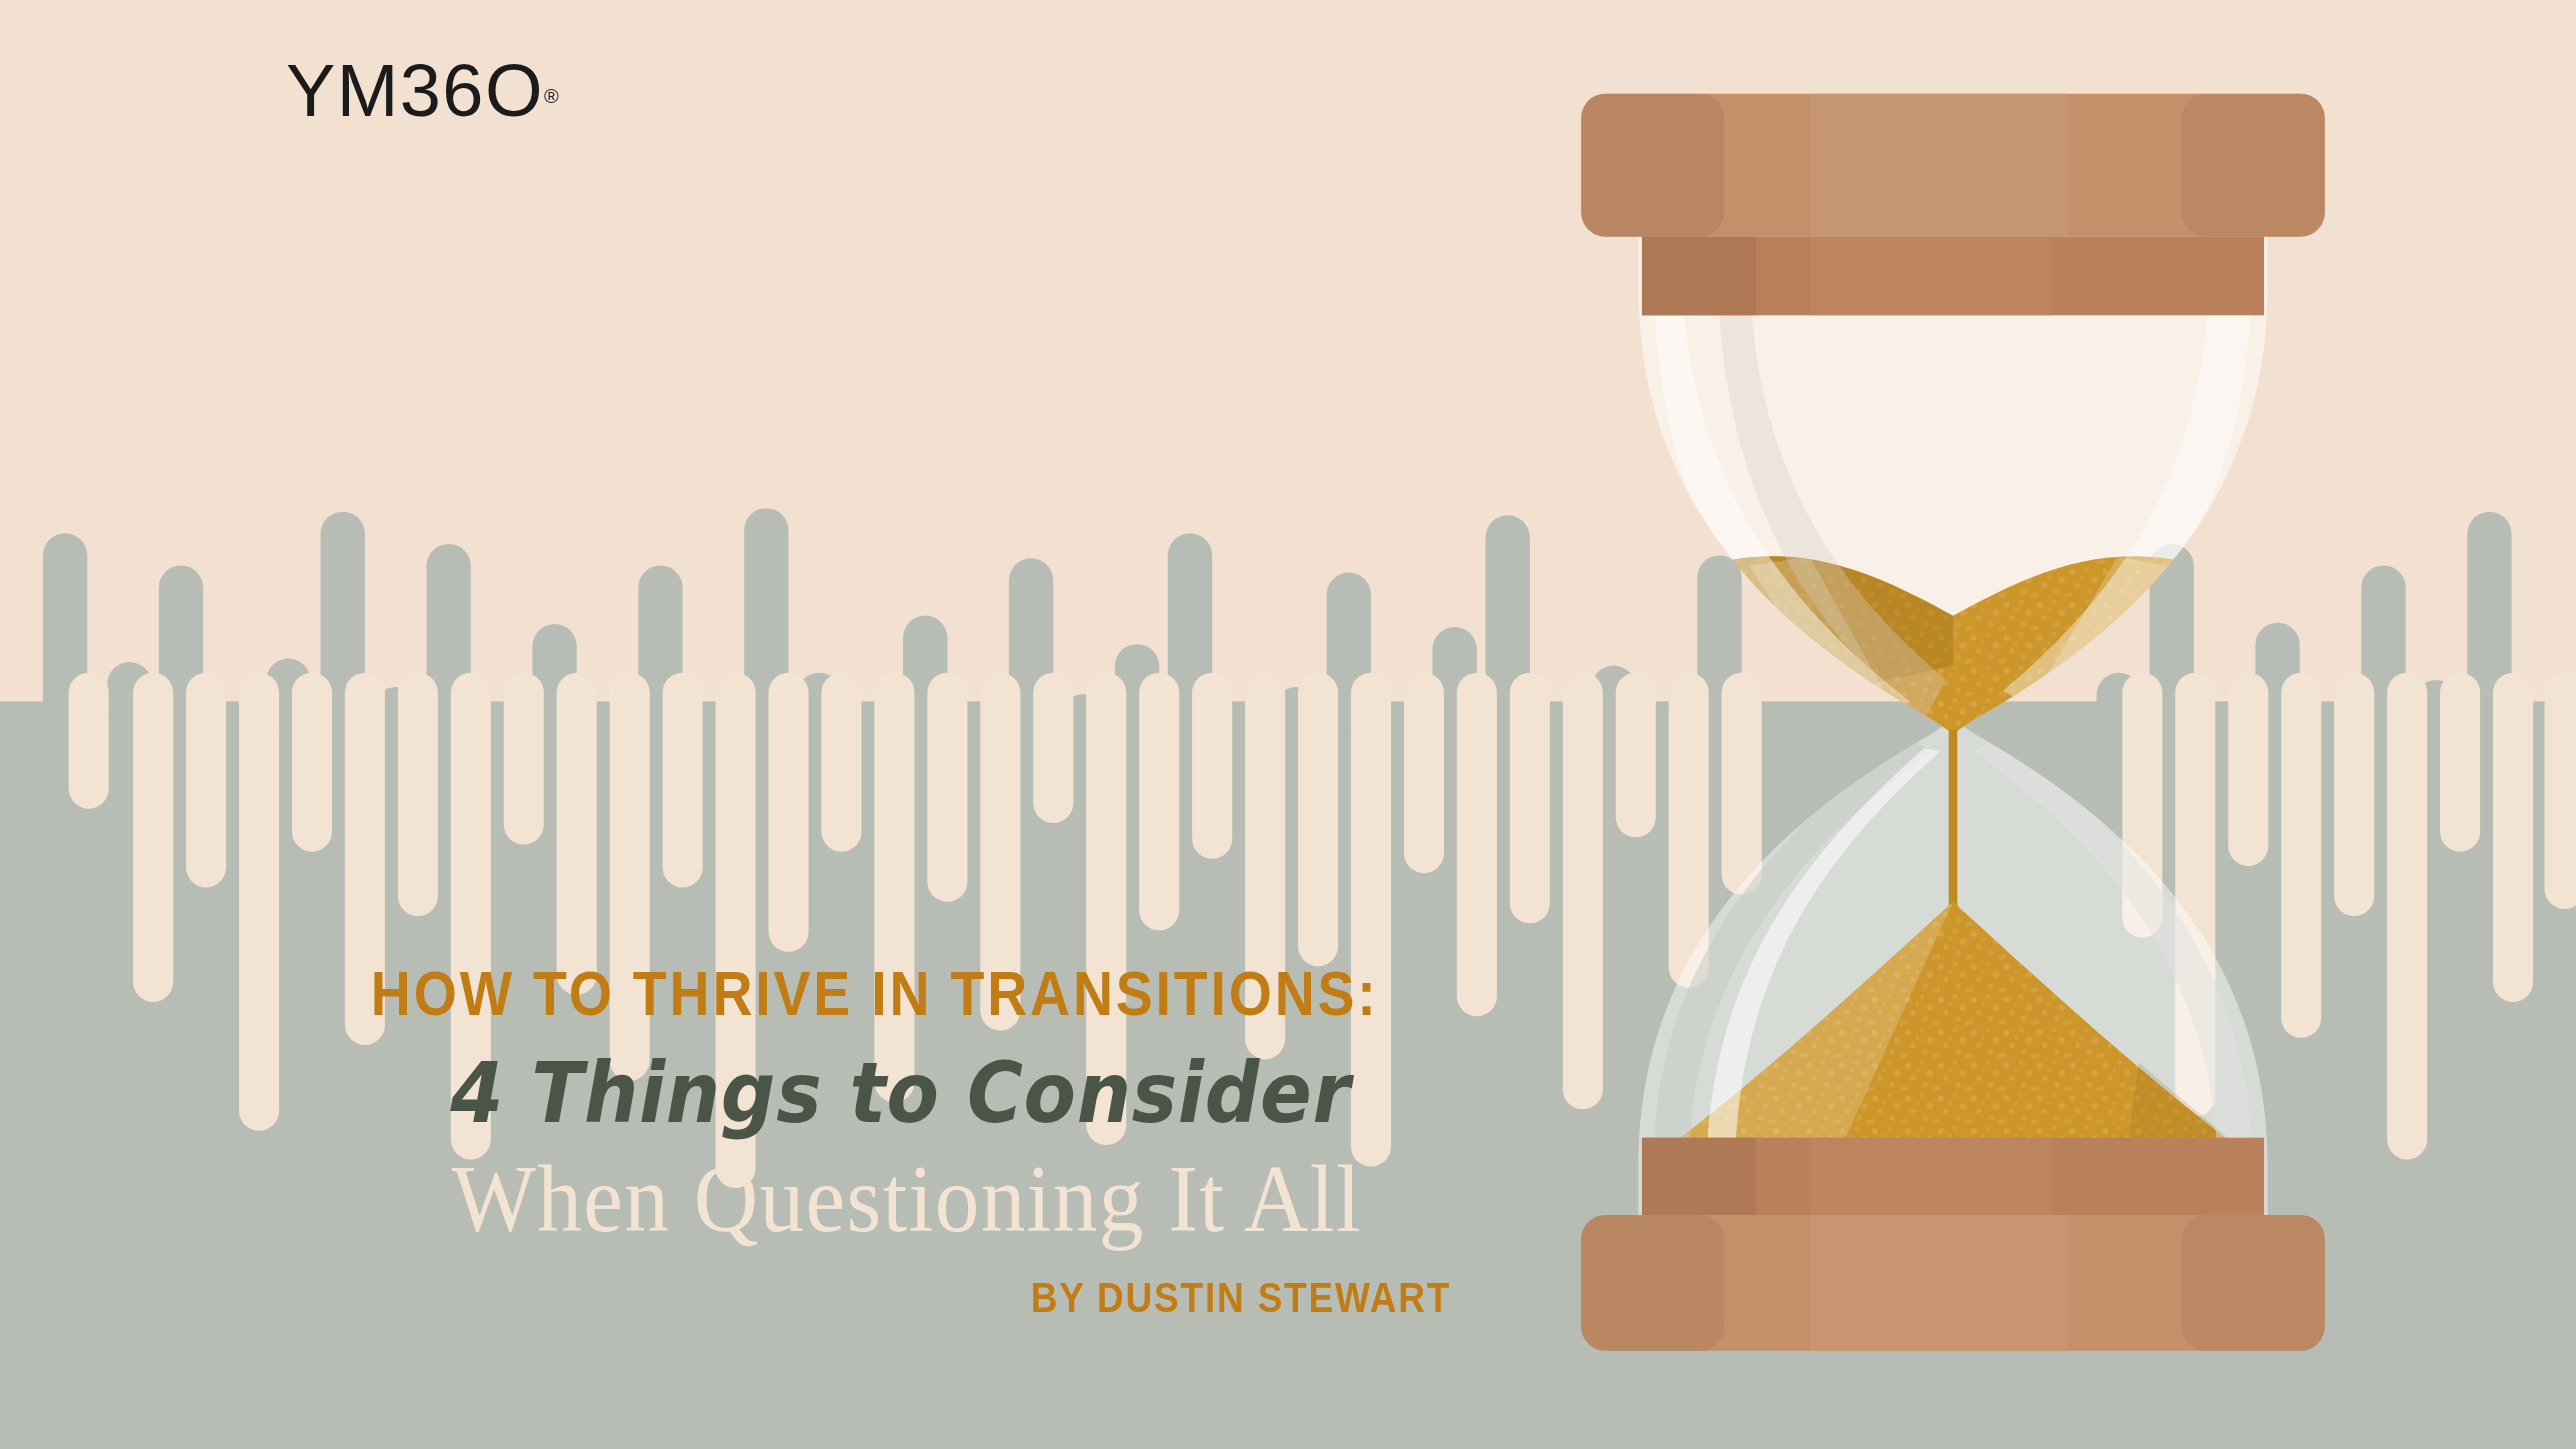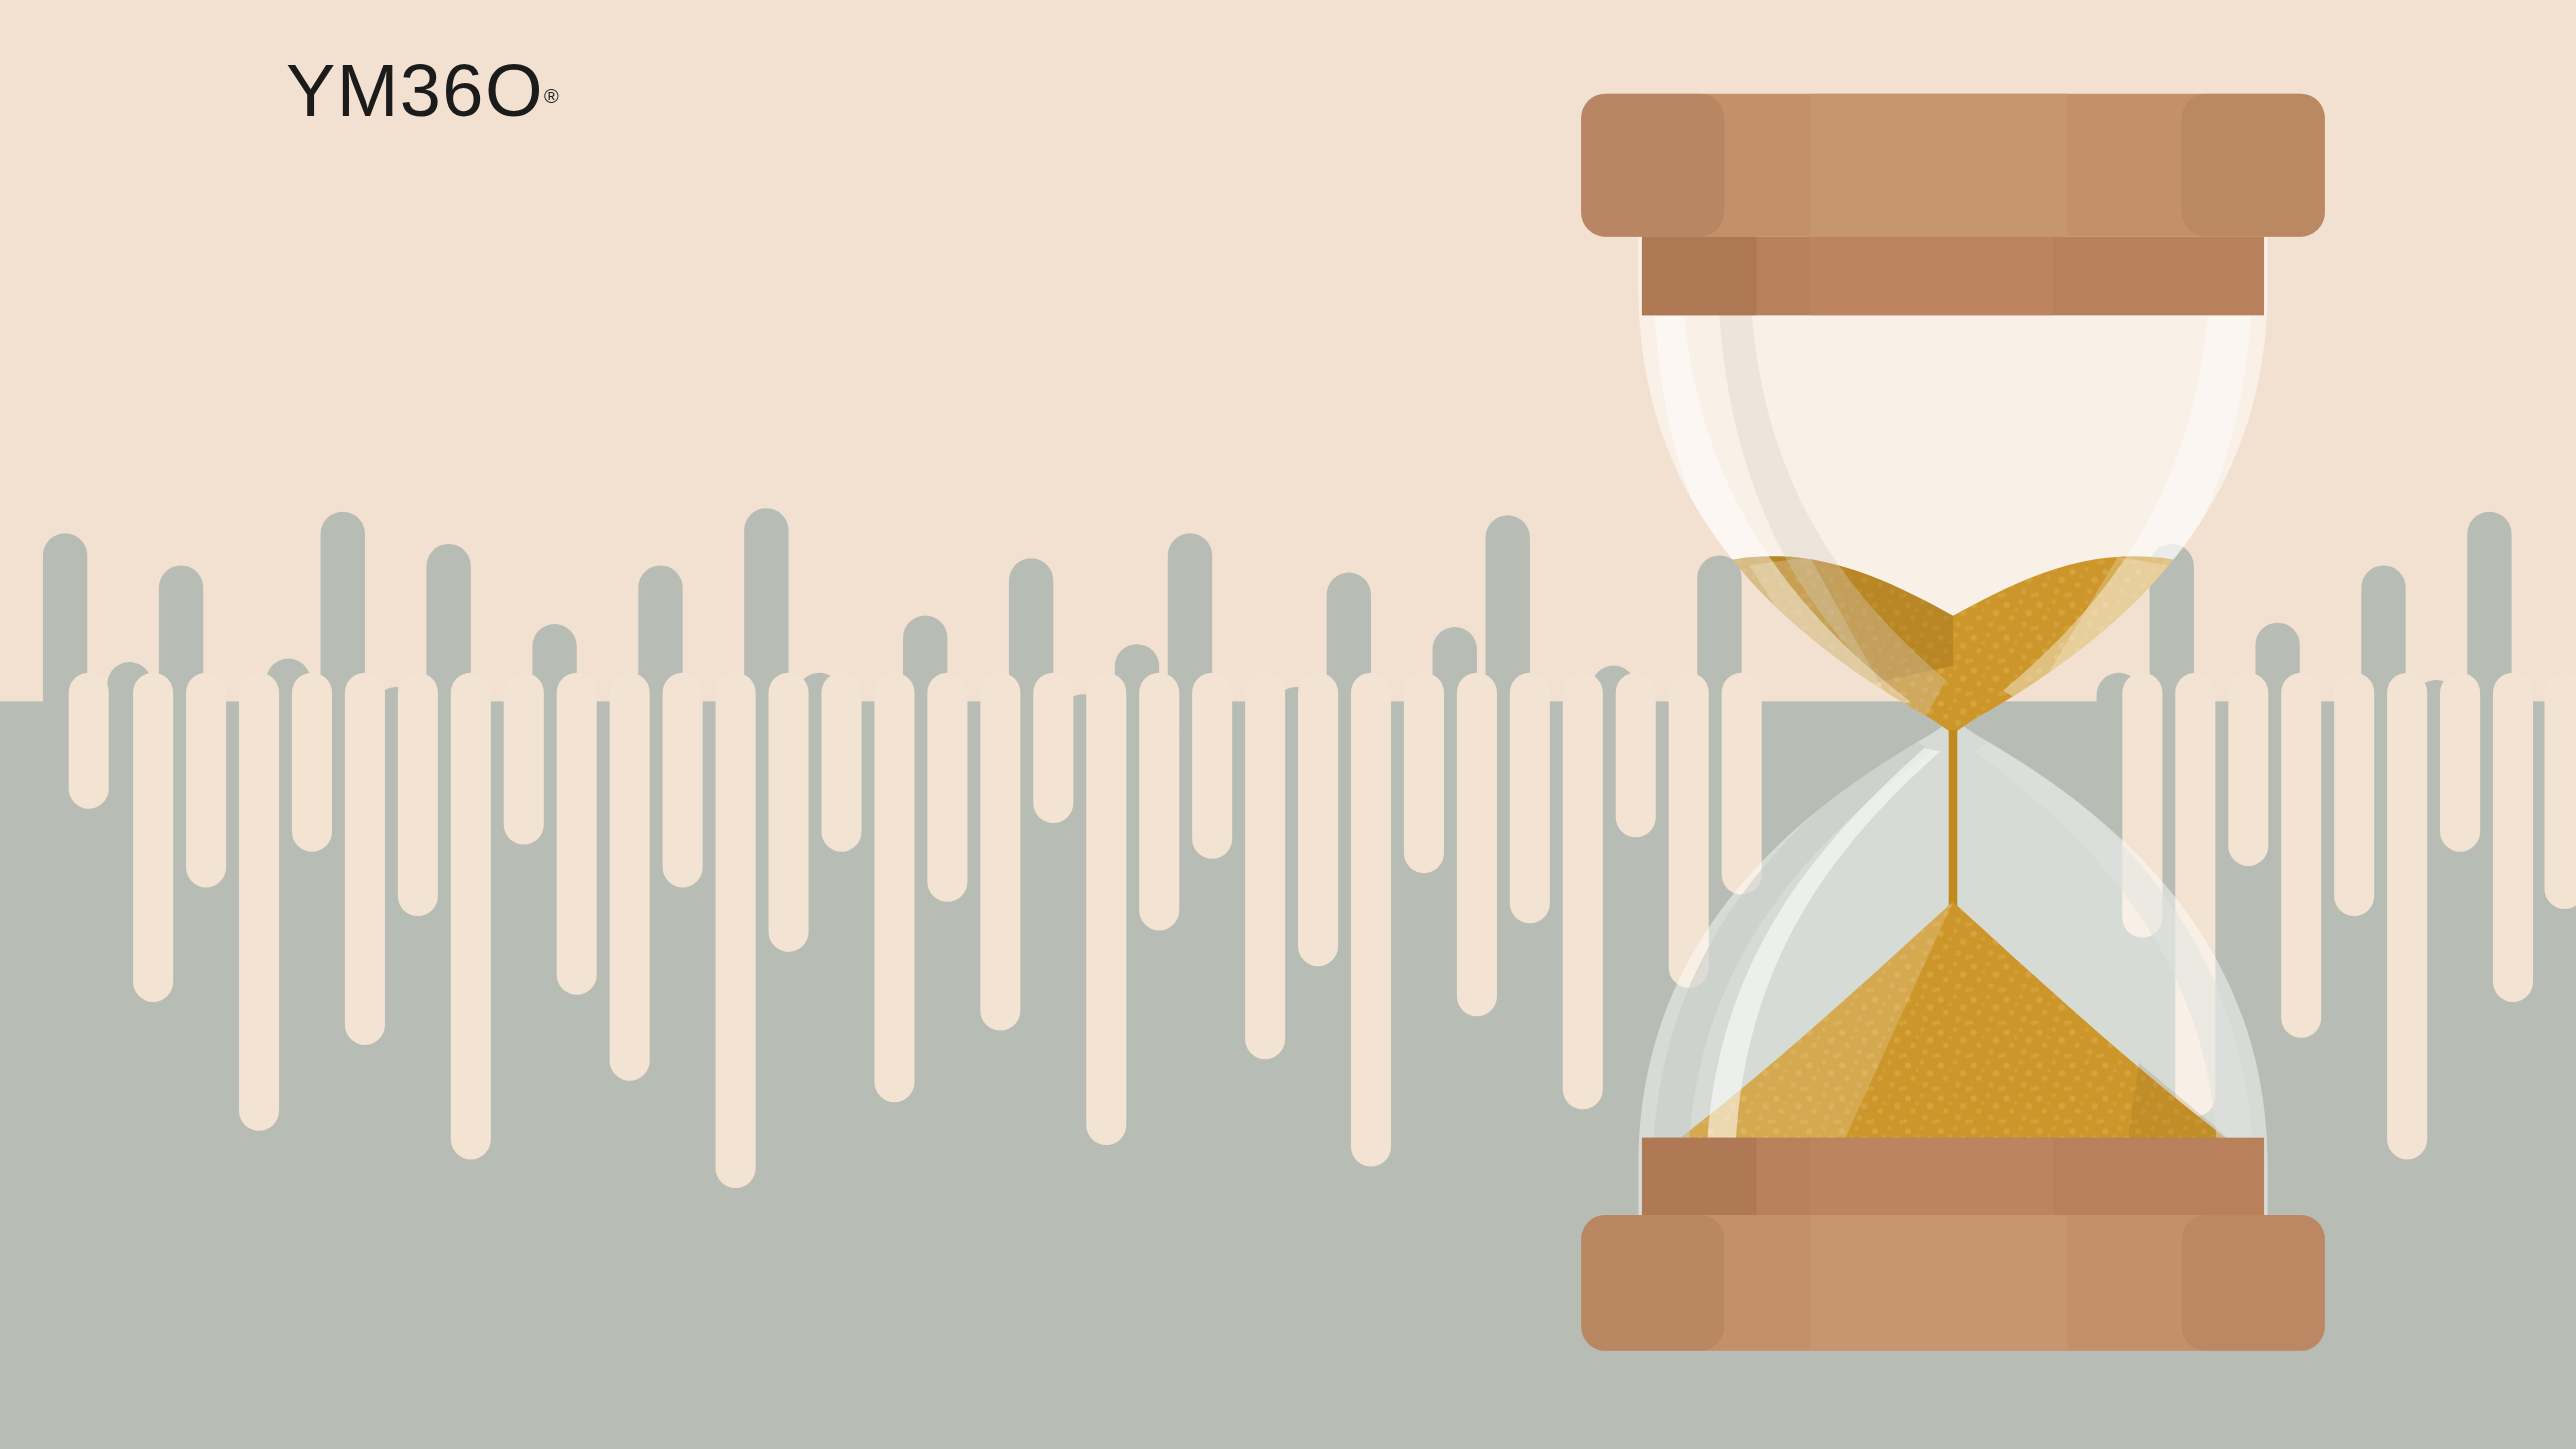--- a/index.html
+++ b/index.html
@@ -266,15 +266,23 @@
       <rect x="95" y="1490" width="870" height="120" fill="#b9815b"></rect>
       <rect x="95" y="1490" width="160" height="120" fill="#a87351" opacity="0.55"></rect>
       <rect x="330" y="1490" width="340" height="120" fill="#c08a66" opacity="0.45"></rect>
       <rect x="10" y="1598" width="1040" height="190" rx="34" fill="#c4906a"></rect>
       <rect x="10" y="1598" width="200" height="190" rx="34" fill="#b07e5c" opacity="0.5"></rect>
       <rect x="330" y="1598" width="360" height="190" fill="#c99a74" opacity="0.5"></rect>
       <rect x="850" y="1598" width="200" height="190" rx="34" fill="#b07e5c" opacity="0.42"></rect>
     </g>
   </svg>
 
+  <div class="titleblock">
+    <div class="t-line1">HOW TO THRIVE IN TRANSITIONS:</div>
+    <div class="t-line2">
+      <span>4 Things to Consider</span>
+    </div>
+    <div class="t-line3">When Questioning It All</div>
+    <div class="t-byline">BY DUSTIN STEWART</div>
+  </div>
 
 </div>
 
 
 </body></html>

